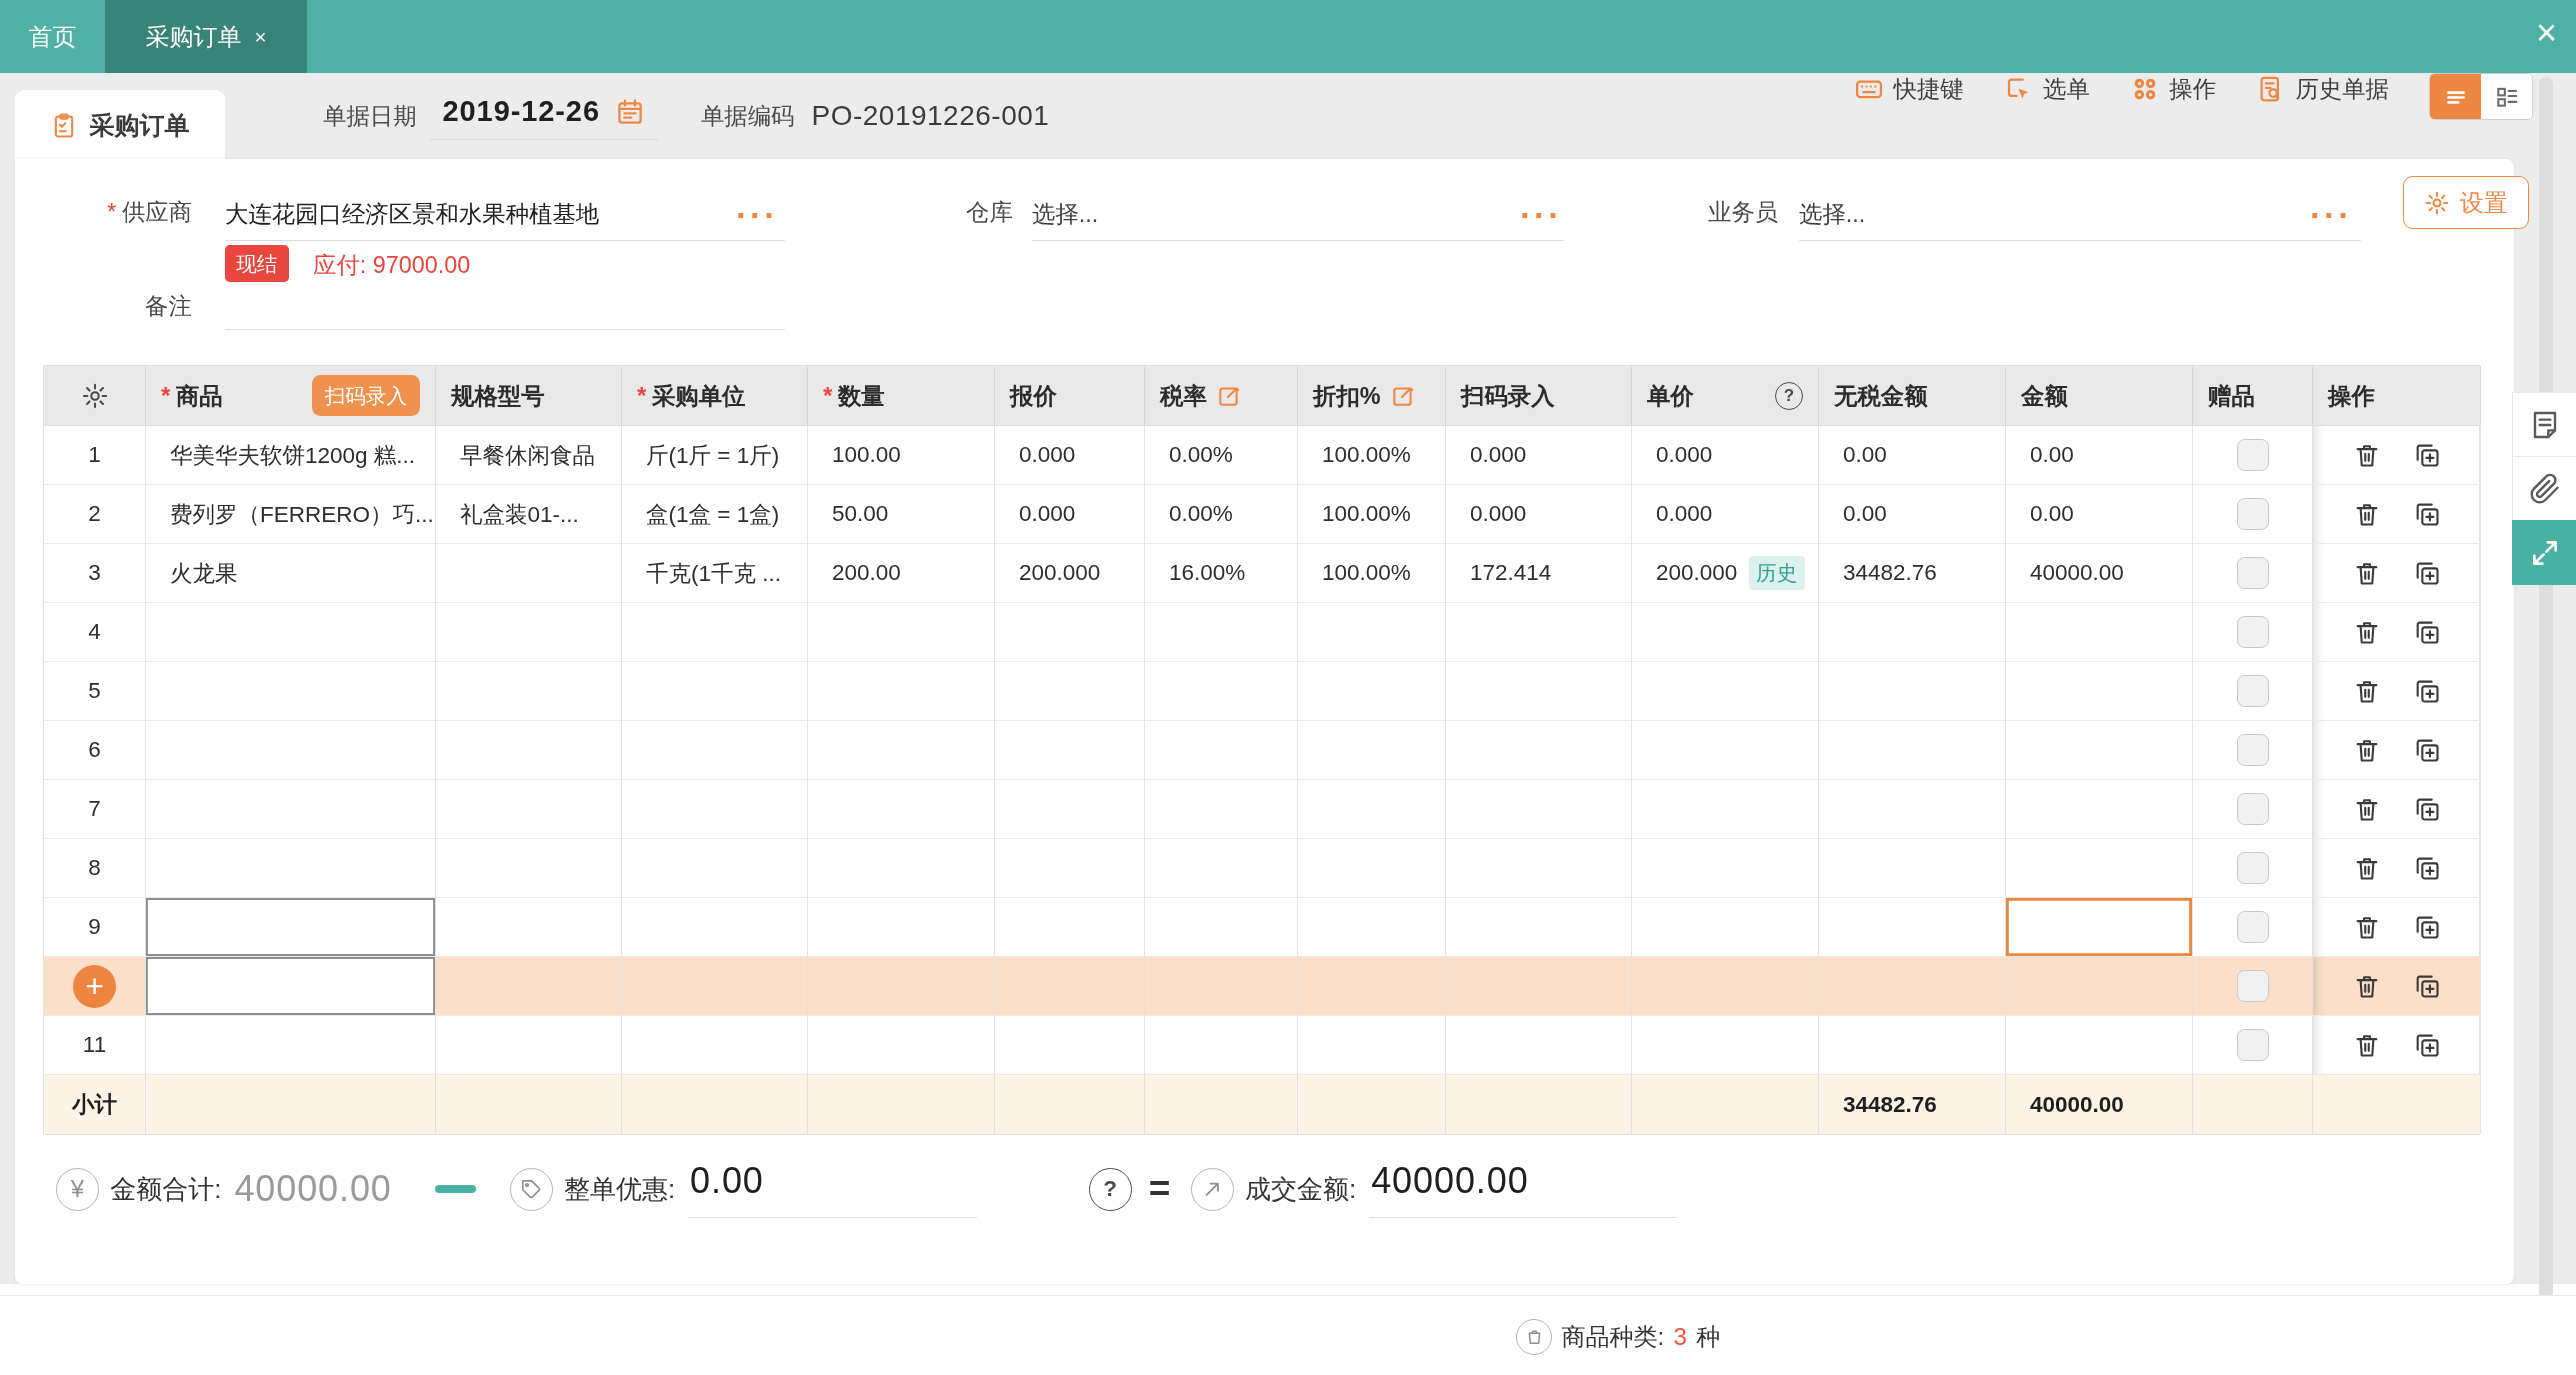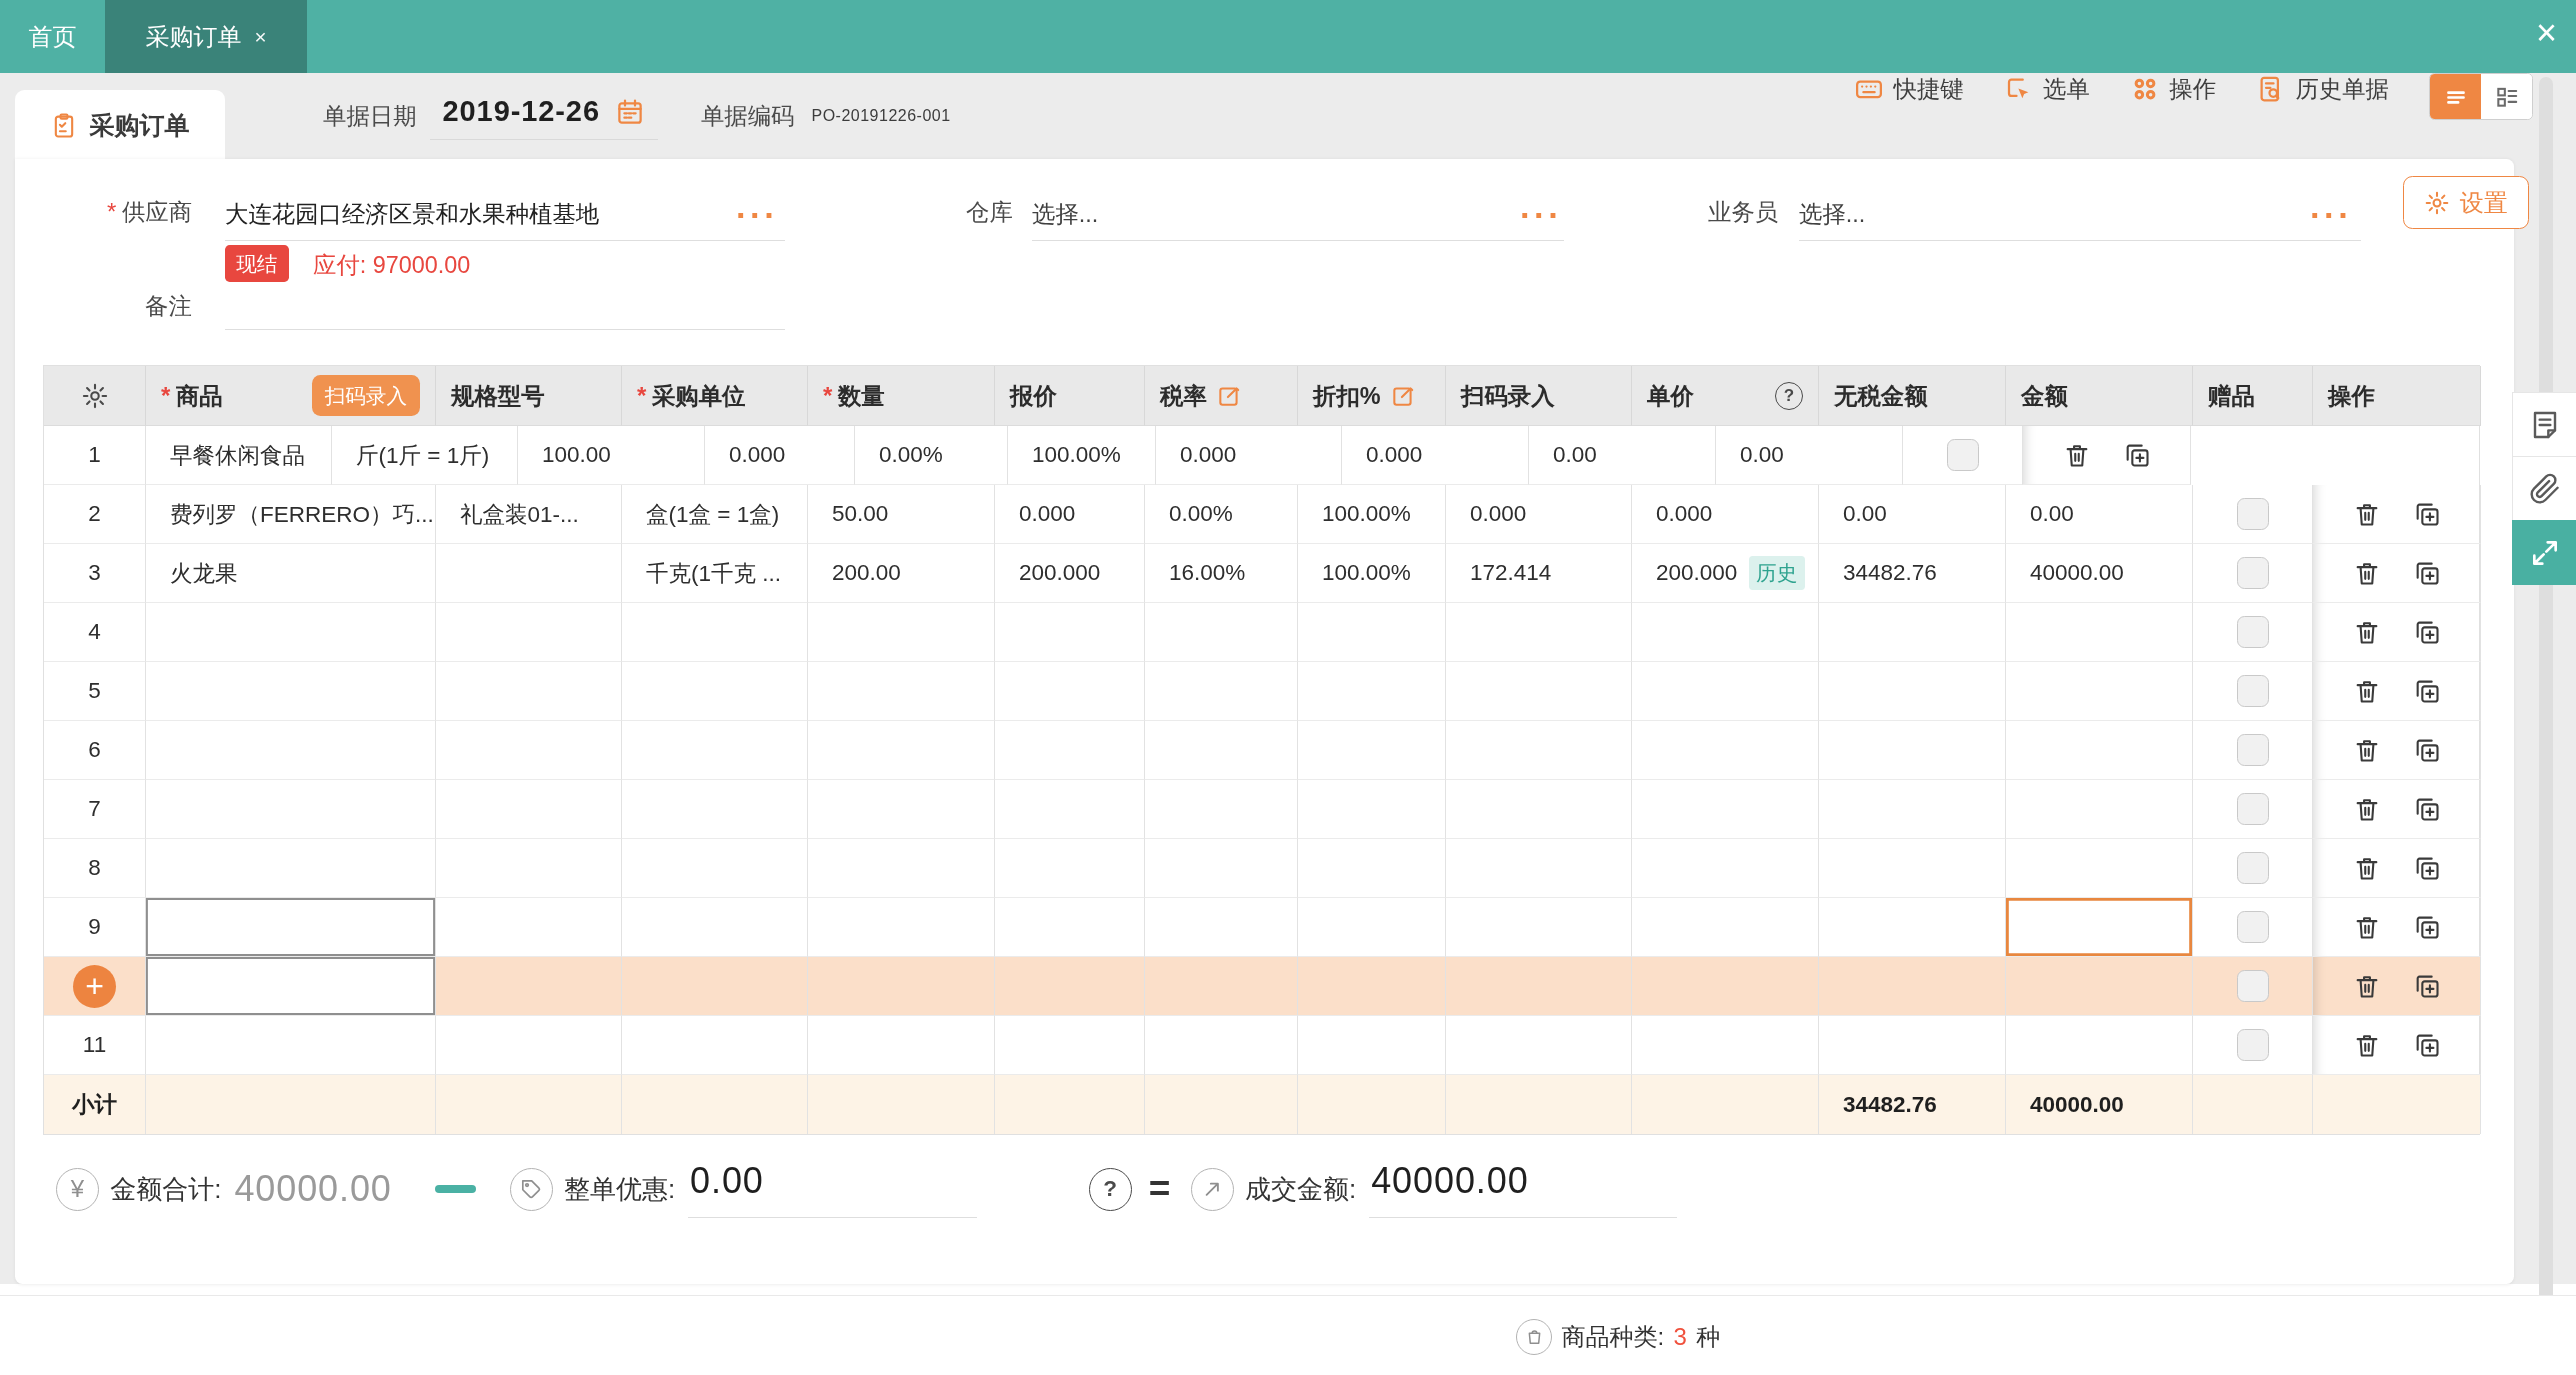--- a/index.html
+++ b/index.html
@@ -13,21 +13,21 @@
   .win-close{position:absolute;right:19px;top:15px;color:#fff;font-size:36px;font-weight:300;line-height:1;}
   
   .gray-region{position:absolute;left:0;top:73px;width:2576px;height:1211px;background:#ececec;}
   .page-tab{position:absolute;left:15px;top:90px;width:210px;height:71px;background:#fff;border-radius:9.4px 9.4px 0 0;
             display:flex;align-items:center;justify-content:center;gap:11.2px;font-size:25px;font-weight:700;color:#3a3a3a;}
   .meta{position:absolute;left:323px;top:73px;height:86px;display:flex;align-items:center;}
   .meta-label{font-size:23.4px;color:#4a4a4a;}
   .date-box{display:flex;align-items:center;gap:15px;border-bottom:0.9px solid #d9d9d9;padding:3.7px 13px 11.2px 13px;margin-left:13px;}
   .date-val{font-size:29px;font-weight:700;color:#1f1f1f;letter-spacing:0.9px;}
   .code-label{margin-left:43px;}
-  .code-val{font-size:16px;color:#3c3c3c;margin-left:17px;letter-spacing:0.5px;}
+  .code-val{font-size:28px;color:#3c3c3c;margin-left:17px;letter-spacing:0.5px;}
   .toolbar{position:absolute;right:43px;top:73px;height:82px;display:flex;align-items:flex-start;gap:40px;}
   .tb-item{display:flex;align-items:center;gap:9.4px;font-size:23.4px;color:#3f3f3f;cursor:default;}
   .toggle{display:flex;border:0.9px solid #cfcfcf;border-radius:5.6px;overflow:hidden;background:#fff;}
   .tg{width:51px;height:45px;display:flex;align-items:center;justify-content:center;background:#fff;}
   .tg.on{background:#ef8743;}
   
   .panel{position:absolute;left:15px;top:159px;width:2499px;height:1125px;background:#fff;
          border-radius:0 7.5px 7.5px 7.5px;box-shadow:0 0.9px 3.7px rgba(0,0,0,.07);}
   .req{color:#e8473f;font-size:24px;margin-right:5.6px;}
   .f-label{position:absolute;font-size:23.4px;color:#4a4a4a;white-space:nowrap;}
@@ -286,20 +286,23 @@
             <span>赠品</span>
           </div>
           <div class="th " style="width:168px">
             <span>操作</span>
           </div>
         </div>
         <div class="tr">
           <div class="td cnum" style="width:102px">
             <span>1</span>
           </div>
+          <div class="td" style="width:290px">
+            <span>华美华夫软饼1200g 糕...</span>
+          </div>
           <div class="td" style="width:186px">
             <span>早餐休闲食品</span>
           </div>
           <div class="td" style="width:186px">
             <span>斤(1斤 = 1斤)</span>
           </div>
           <div class="td" style="width:187px">
             <span>100.00</span>
           </div>
           <div class="td" style="width:150px">

